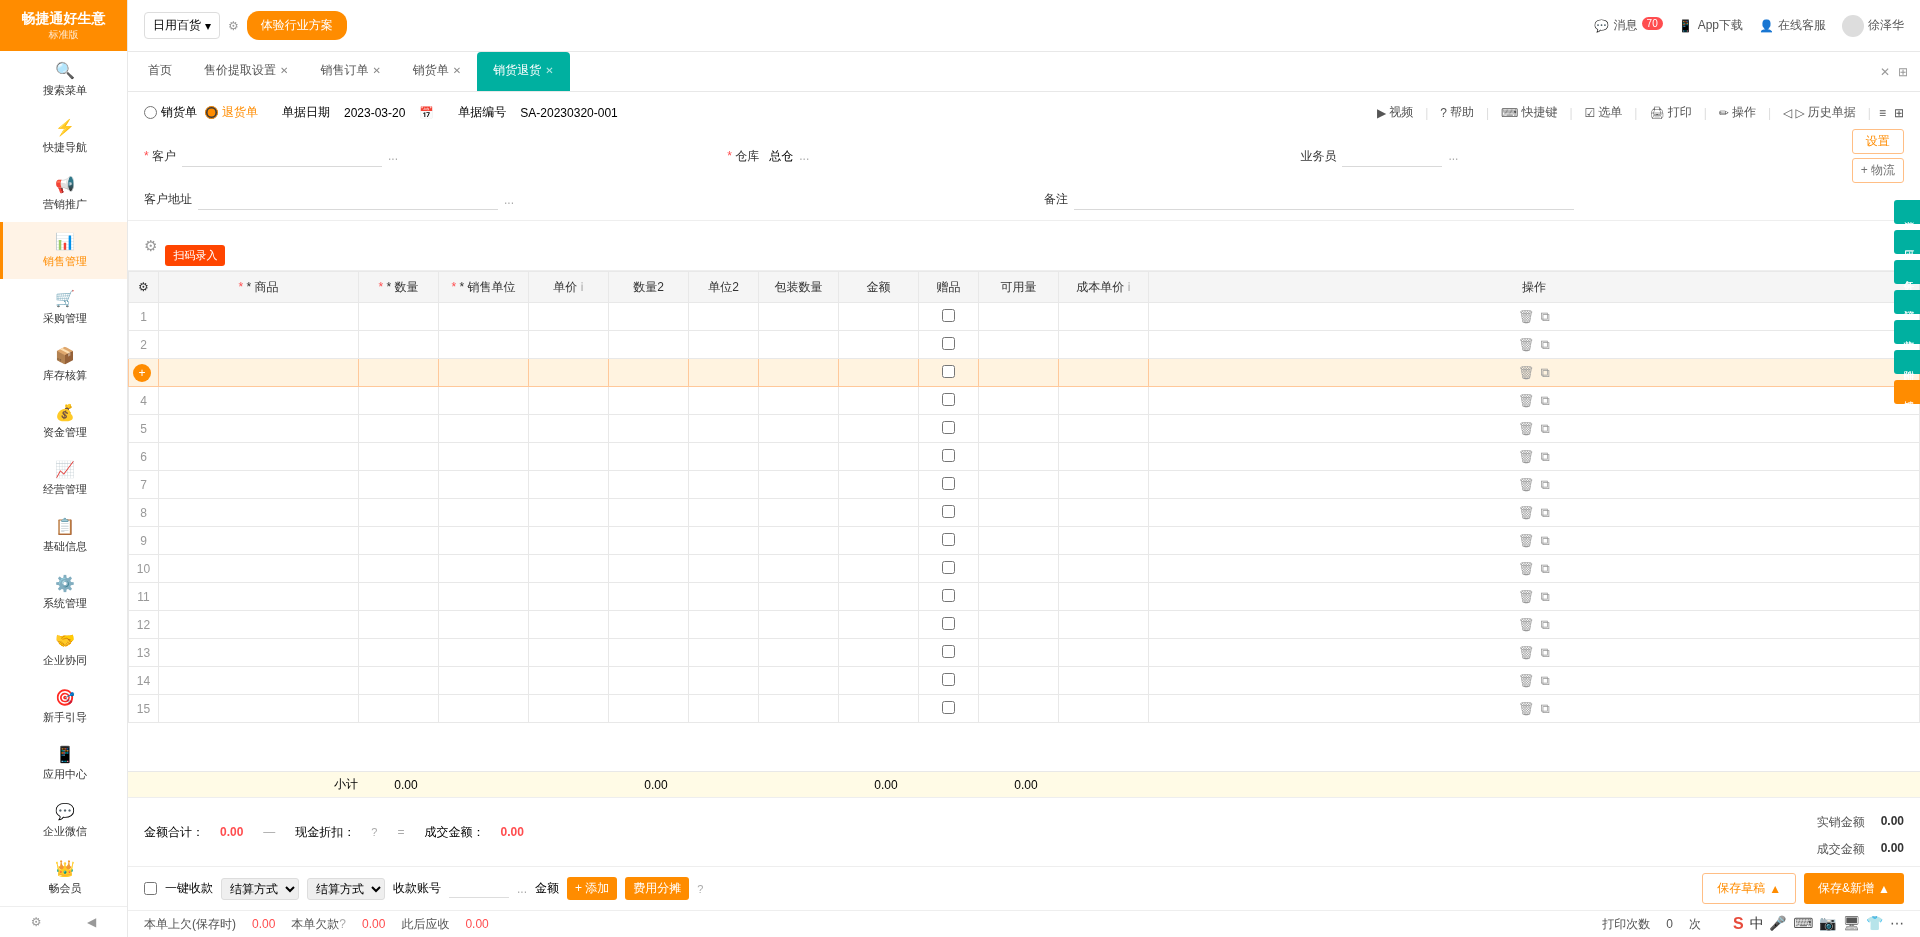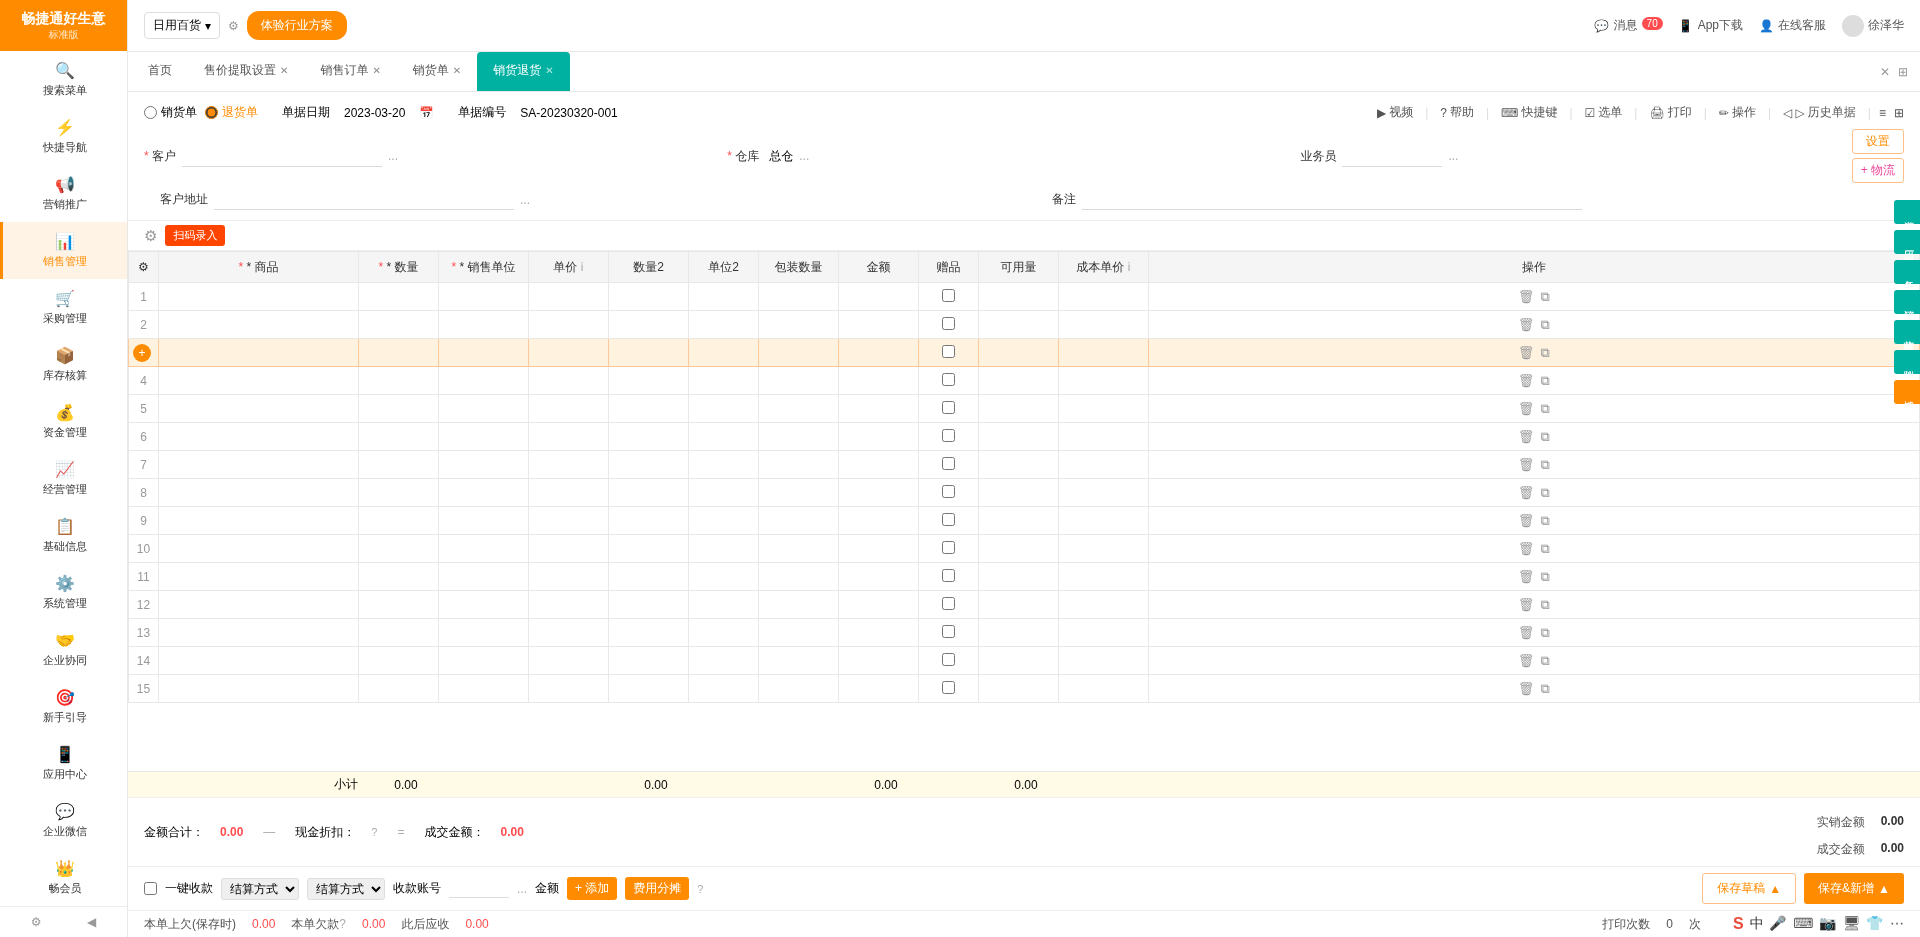--- a/index.html
+++ b/index.html
@@ -34,34 +34,34 @@
     .tab.active { color: #fff; background: #00b0a0; border-radius: 4px 4px 0 0; }
     .tab .close { font-size: 10px; cursor: pointer; opacity: 0.7; }
     .tabs-actions { margin-left: auto; display: flex; align-items: center; gap: 8px; padding-right: 8px; }
 
     
     .content { flex: 1; background: #f5f5f5; display: flex; flex-direction: column; overflow: hidden; }
 
     
     .form-header { background: #fff; padding: 10px 16px; border-bottom: 1px solid #eee; flex-shrink: 0; }
     .form-row { display: flex; align-items: center; gap: 8px; margin-bottom: 6px; }
-    .form-row:last-child { margin-bottom: 0; margin-left: 16px; }
+    .form-row:last-child { margin-bottom: 0; }
     .radio-label { display: flex; align-items: center; gap: 4px; cursor: pointer; }
     .radio-label input { accent-color: #ff8c00; }
     .radio-label.selected { color: #ff8c00; }
     .action-btn { display: flex; align-items: center; gap: 3px; cursor: pointer; color: #555; font-size: 12px; padding: 2px 4px; }
     .field-group { display: flex; align-items: center; gap: 6px; flex: 1; }
     .field-label { color: #333; white-space: nowrap; }
     .required { color: #ff4d4f; }
     .field-input { flex: 1; border: none; border-bottom: 1px solid #d9d9d9; padding: 3px 0; outline: none; min-width: 80px; }
     .dots-btn { color: #aaa; cursor: pointer; }
 
     
     .table-toolbar { background: #fff; padding: 4px 16px; border-bottom: 1px solid #eee; display: flex; align-items: center; gap: 8px; flex-shrink: 0; }
-    .scan-btn { background: #ff4500; color: #fff; border: none; border-radius: 3px; padding: 3px 8px; cursor: pointer; font-size: 11px; }
+    .scan-btn { background: #ff4500; color: #fff; border: none; border-radius: 3px; padding: 3px 8px; cursor: pointer; font-size: 11px; margin-top: 20px; }
 
     
     .table-wrap { flex: 1; overflow-y: auto; background: #fff; margin: 0; }
     table { width: 100%; border-collapse: collapse; }
     thead th { background: #f5f5f5; border: 1px solid #e8e8e8; padding: 6px 4px; text-align: center; font-weight: normal; color: #333; white-space: nowrap; position: sticky; top: 0; z-index: 1; }
     tbody td { border: 1px solid #e8e8e8; padding: 4px; text-align: center; height: 28px; }
     tbody tr.active-row { background: #fff3e0; }
     tbody tr.active-row td { border-color: #ffc89a; }
     .row-num { color: #999; }
     .action-icons { display: flex; align-items: center; justify-content: center; gap: 6px; }
@@ -271,21 +271,21 @@
           <span style="margin-left:4px;">总仓</span>
           <span class="dots-btn">...</span>
         </div>
         <div class="field-group" style="margin-left:22px;">
           <span class="field-label">业务员</span>
           <input class="field-input" type="text" style="max-width: 100px;">
           <span class="dots-btn">...</span>
         </div>
         <div style="margin-left:auto;display:flex;flex-direction:column;gap:4px;">
           <button style="border:1px solid #ffbe85;color:#ff8c00;background:#fff;border-radius:3px;padding:3px 8px;cursor:pointer;">设置</button>
-          <button style="border:1px solid #ffbe85;color:#ec4899;background:#fff;border-radius:3px;padding:3px 8px;cursor:pointer;">+ 物流</button>
+          <button style="border:1px solid #ffbe85;color:#737373;background:#fff;border-radius:3px;padding:3px 8px;cursor:pointer;">+ 物流</button>
         </div>
       </div>
       <div class="form-row" style="margin-top:2px;">
         <div class="field-group">
           <span class="field-label">客户地址</span>
           <input class="field-input" type="text" style="max-width: 300px;">
           <span class="dots-btn">...</span>
         </div>
         <div class="field-group" style="margin-left:32px;">
           <span class="field-label">备注</span>

